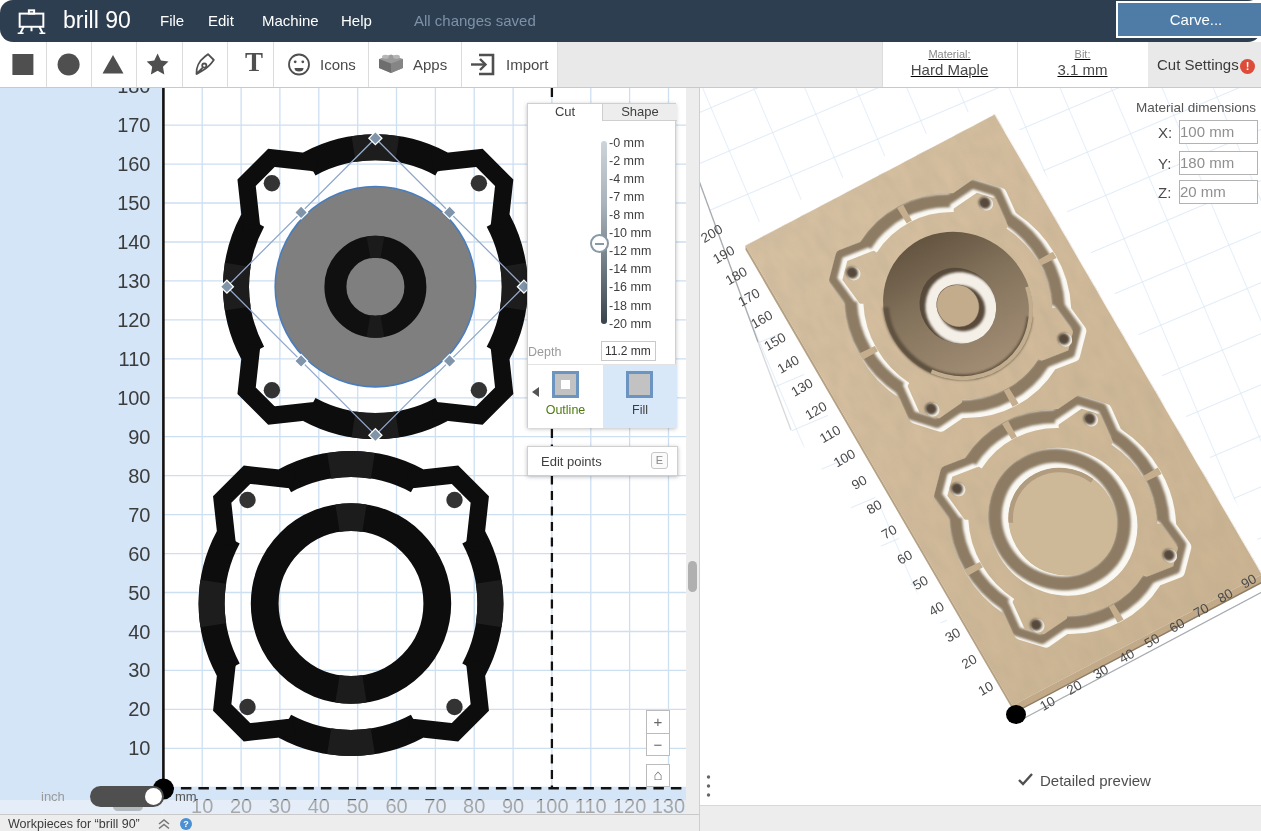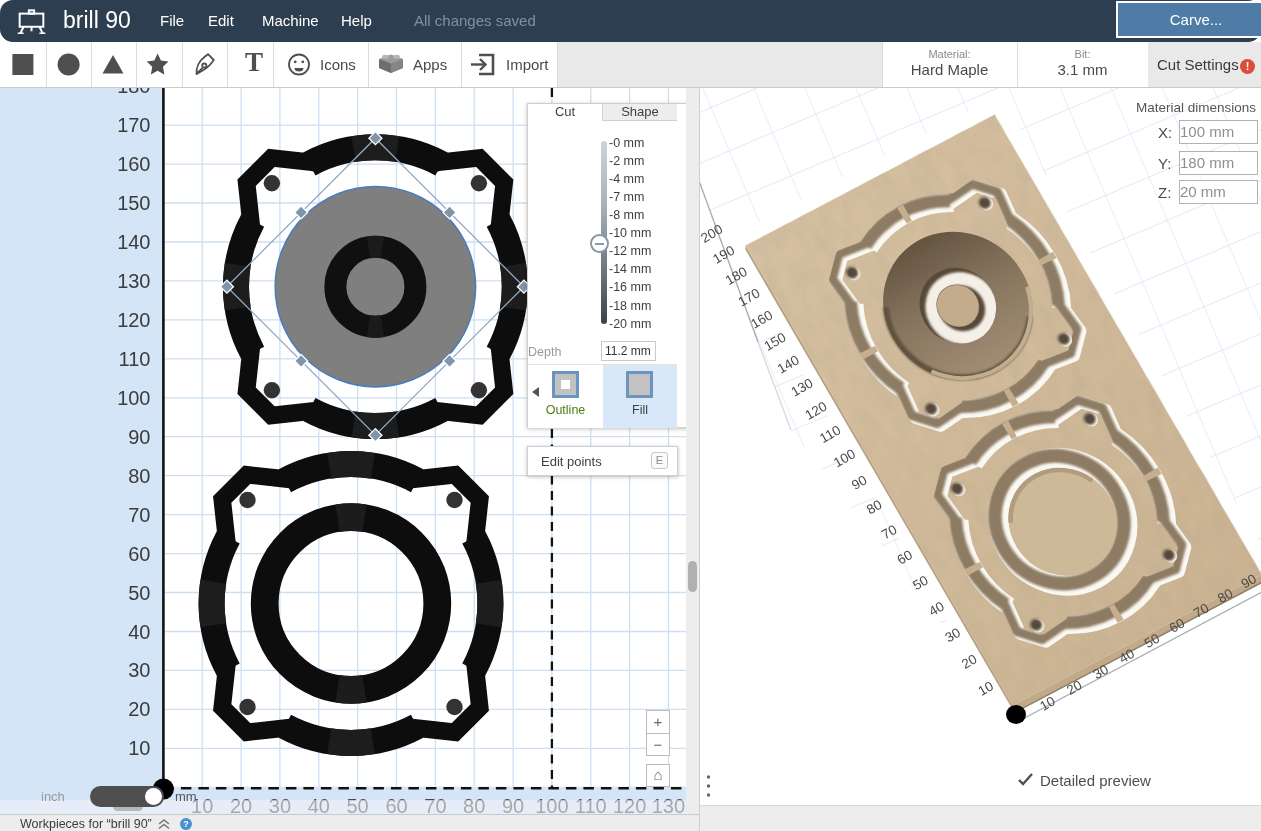--- a/index.html
+++ b/index.html
@@ -7,31 +7,31 @@
 #topbar{left:0;top:0;width:1261px;height:42px;background:#2d3e50;border-radius:13px;}
 #topbar .menu{position:absolute;top:0;height:42px;line-height:42px;color:#fff;font-size:15px;}
 #title{position:absolute;left:63px;top:0;height:42px;line-height:41px;color:#fff;font-size:23px;}
 #saved{position:absolute;left:414px;top:0;height:42px;line-height:42px;color:#7c92a7;font-size:15px;}
 #carve{position:absolute;left:1116px;top:1px;width:160px;height:37px;background:#4e7ca6;
  border:2px solid #fff;box-sizing:border-box;color:#fff;font-size:15px;text-align:center;line-height:33px;}
 #toolbar{left:0;top:42px;width:1261px;height:46px;background:#fff;border-bottom:1px solid #c9c9c9;box-sizing:border-box;}
 .tsep{position:absolute;top:42px;height:45px;width:1px;background:#dcdcdc;}
 .tlbl{position:absolute;top:42px;height:45px;line-height:45px;font-size:15px;color:#4a4a4a;}
 .tgray{position:absolute;top:42px;height:45px;background:#e9e9e9;}
-.cell2{position:absolute;top:42px;height:45px;text-align:center;}
+.cell2{position:absolute;top:42px;height:45px;text-align:center;text-decoration:underline;}
 .cell2 .l1{font-size:11px;color:#8a8a8a;margin-top:6px;}
 .cell2 .l2{font-size:15px;color:#4a4a4a;margin-top:1px;}
 #cutset{position:absolute;top:42px;left:1148px;width:113px;height:45px;background:#e9e9e9;
  font-size:15px;color:#3a3a3a;line-height:45px;text-align:left;padding-left:9px;box-sizing:border-box;}
 #redbadge{position:absolute;left:1240px;top:59px;width:15px;height:15px;border-radius:50%;background:#dd4b39;
  color:#fff;font-size:11px;font-weight:bold;text-align:center;line-height:15px;}
 #canvas{left:0;top:88px;}
 .panel{position:absolute;background:#fff;border:1px solid #cfcfcf;box-sizing:border-box;
  box-shadow:0 1px 4px rgba(0,0,0,0.25);}
-#cutpanel{left:527px;top:103px;width:171px;height:325px;}
+#cutpanel{left:527px;top:103px;width:149px;height:325px;}
 #tabrow{position:absolute;left:0;top:0;width:149px;height:17px;}
 #tabshape{position:absolute;left:74px;top:0;width:75px;height:17px;background:#ededed;
  border-left:1px solid #cfcfcf;border-bottom:1px solid #cfcfcf;box-sizing:border-box;
  font-size:13px;color:#3f3f3f;text-align:center;line-height:16px;}
 #tabcut{position:absolute;left:0;top:0;width:74px;height:17px;font-size:13px;color:#3f3f3f;text-align:center;line-height:16px;background:#fff;}
 #slider-track{position:absolute;left:73px;top:37px;width:6px;height:183px;border-radius:3px;
  background:linear-gradient(#cdd4da,#a8b2ba 35%,#6c7881 70%,#39434c);}
 .slbl{position:absolute;left:81px;width:60px;height:18px;font-size:12.5px;color:#3f3f3f;line-height:18px;}
 #shandle{position:absolute;left:62px;top:130px;width:19px;height:19px;border-radius:50%;background:#fff;
  border:2px solid #8799a6;box-sizing:border-box;}
@@ -54,21 +54,21 @@
 #rightpanel{left:699px;top:88px;width:562px;height:743px;background:#fff;border-left:1px solid #cfcfcf;box-sizing:content-box;overflow:hidden;}
 #matdim{position:absolute;left:436px;top:12px;font-size:13.5px;color:#555;}
 .dimrow{position:absolute;font-size:15px;color:#4a4a4a;}
 .diminp{position:absolute;left:479px;width:79px;height:24px;border:1px solid #b3b3b3;box-sizing:border-box;
  font-size:15px;color:#8f8f8f;line-height:22px;background:#fff;}
 #detprev{position:absolute;left:318px;top:684px;font-size:15px;color:#4f4f4f;}
 #simbtn{position:absolute;left:452px;top:672px;width:108px;height:42px;border:1px solid #c9c9c9;border-radius:4px;
  background:#fff;box-sizing:border-box;font-size:15px;color:#333;}
 #rbstrip{position:absolute;left:0;top:717px;width:562px;height:26px;background:#ededed;border-top:1px solid #d8d8d8;}
 #wpbar{left:0;top:814px;width:699px;height:17px;background:#ededed;border-top:1px solid #c9c9c9;box-sizing:border-box;}
-#wpbar span{position:absolute;left:8px;top:2px;font-size:12.5px;color:#3b3b3b;margin-left:12px;}
+#wpbar span{position:absolute;left:8px;top:2px;font-size:12.5px;color:#3b3b3b;}
 #inchmm{left:0px;top:696px;width:220px;height:24px;z-index:5;}
 #inchmm .inch{position:absolute;left:41px;top:5px;font-size:13px;color:#999;}
 #inchmm .mm{position:absolute;left:175px;top:5px;font-size:13px;color:#555;}
 #toggle{position:absolute;left:90px;top:2px;width:74px;height:21px;border-radius:11px;background:#4f4f4f;}
 #toggle .knob{position:absolute;right:2px;top:2px;width:17px;height:17px;border-radius:50%;background:#fff;}
 .zbtn{position:absolute;left:646px;width:24px;height:23px;background:#fff;border:1px solid #bbb;box-sizing:border-box;
  text-align:center;font-size:15px;color:#666;line-height:21px;}
 #hscroll{position:absolute;left:0;top:712px;width:686px;height:14px;background:rgba(242,246,250,0.55);}
 #hthumb{position:absolute;left:113px;top:2px;width:30px;height:9px;border-radius:5px;background:#b3b8bd;}
 #vscroll{position:absolute;left:686px;top:0px;width:13px;height:743px;background:#ededed;}

